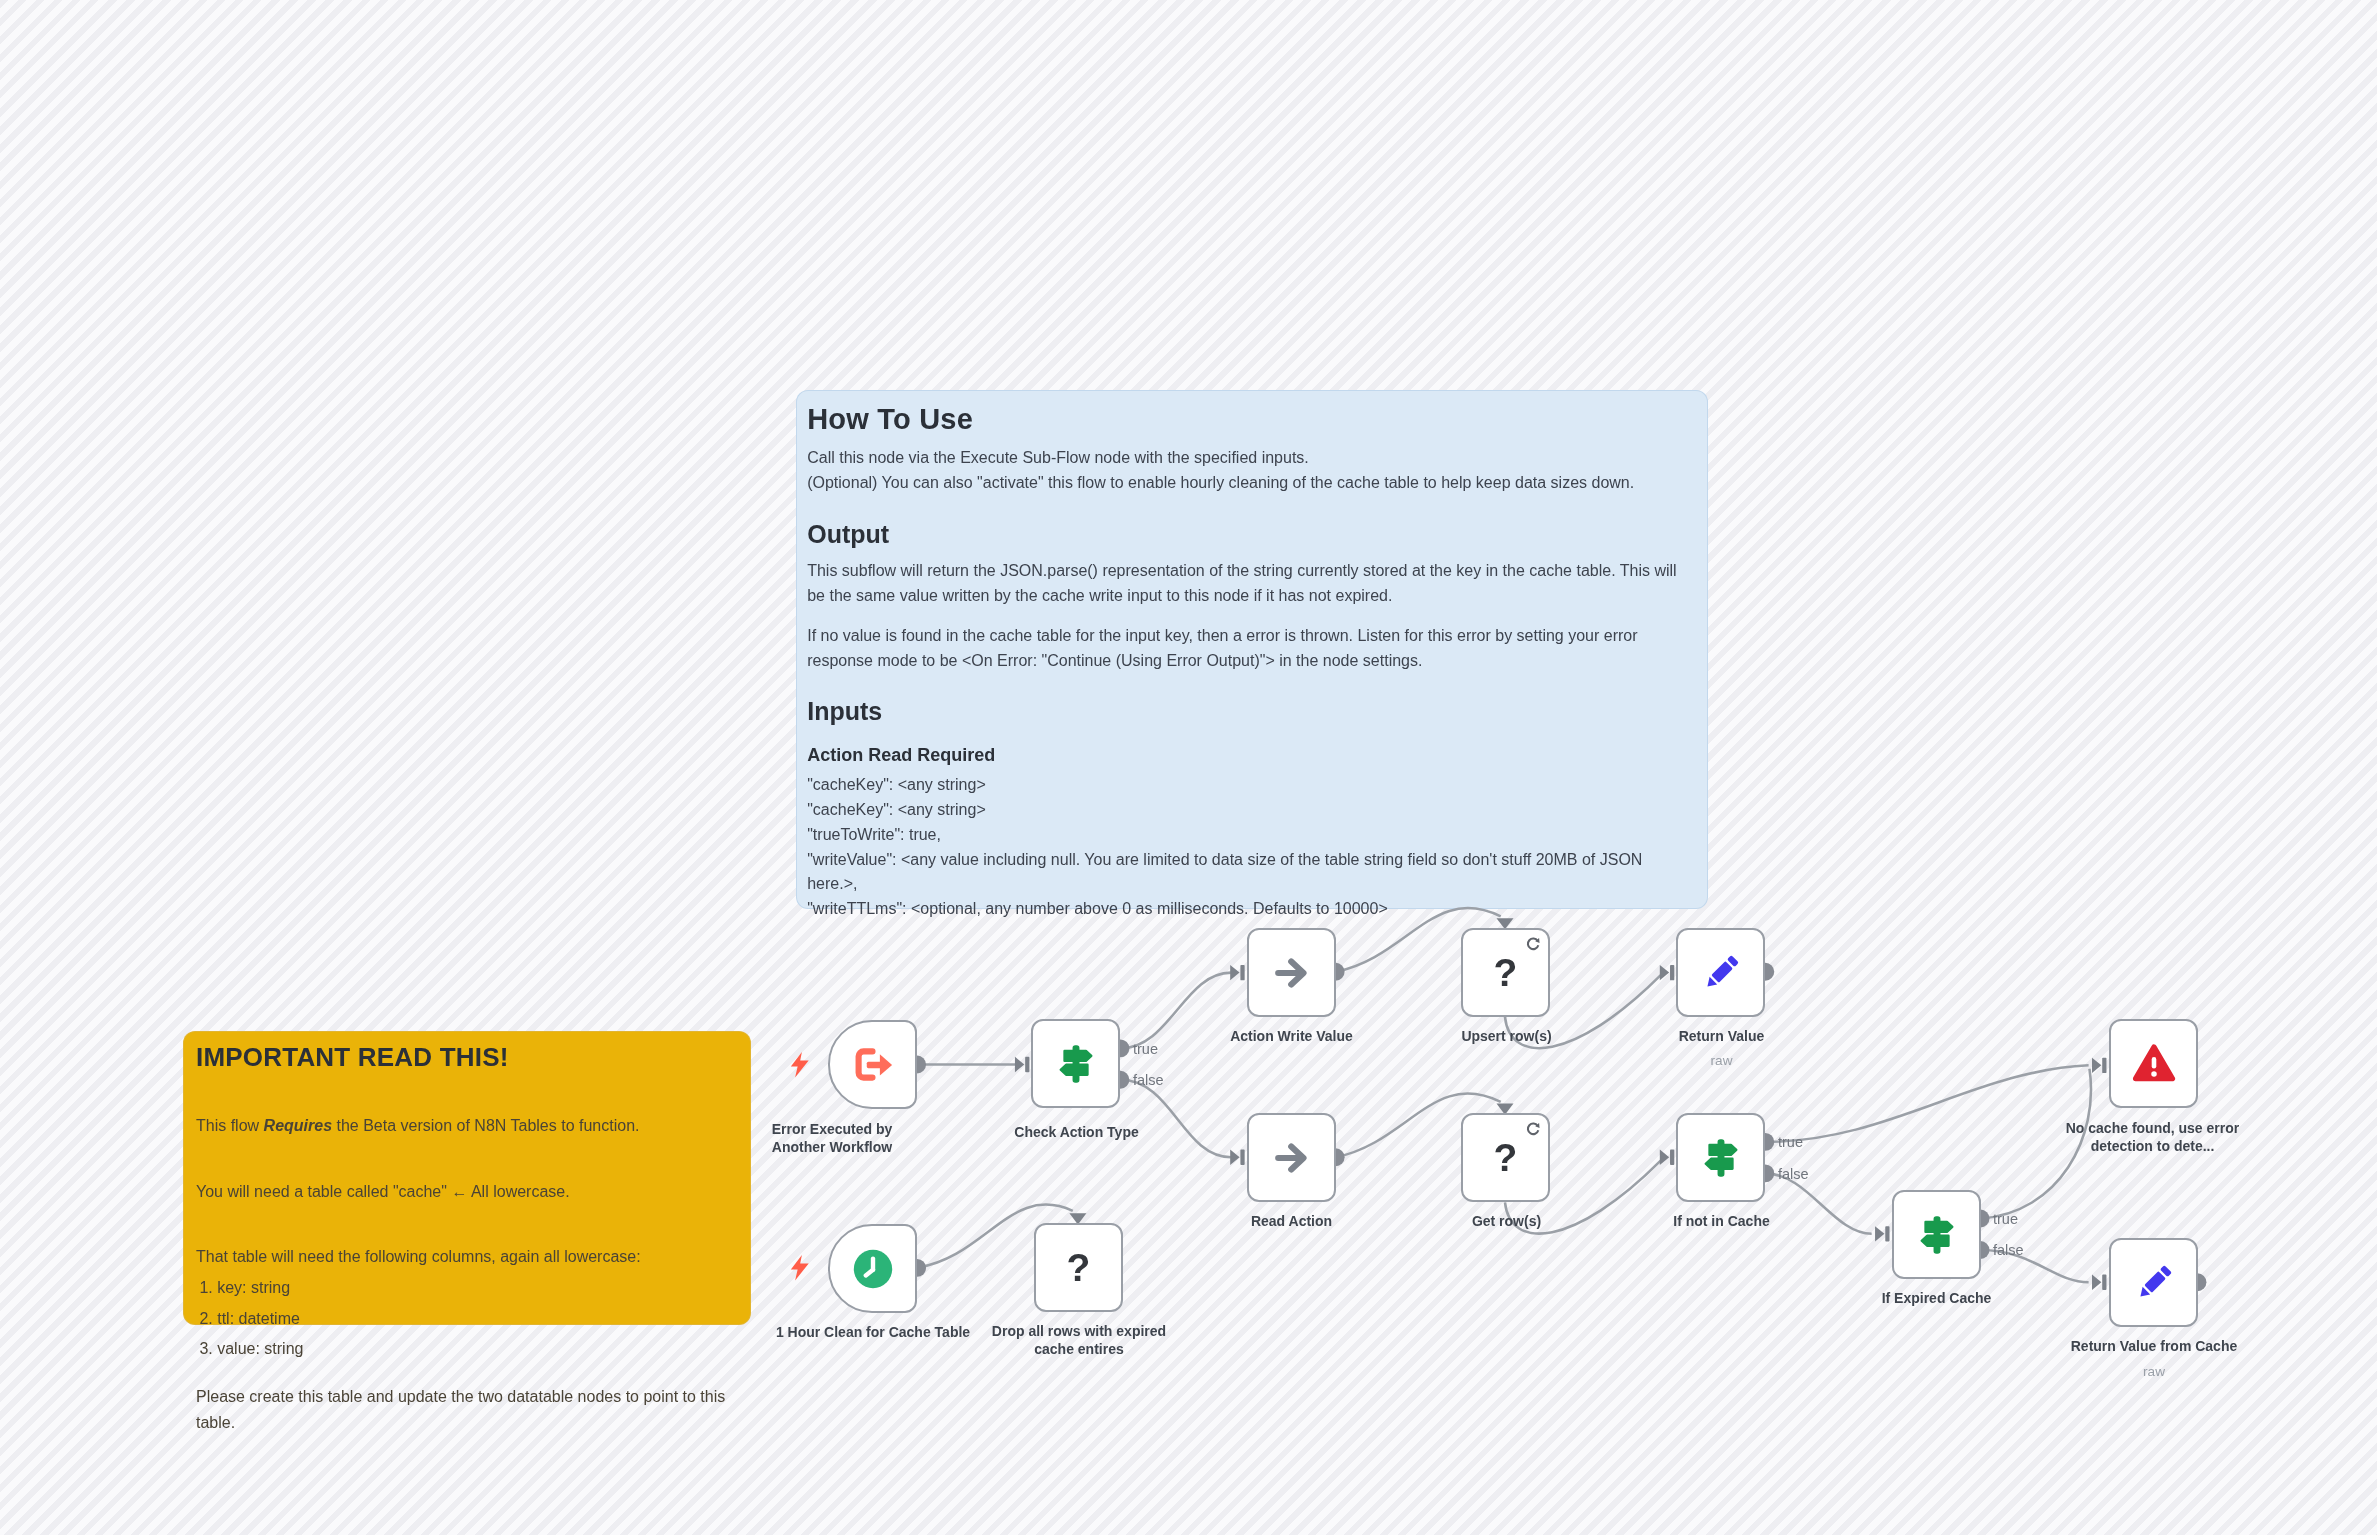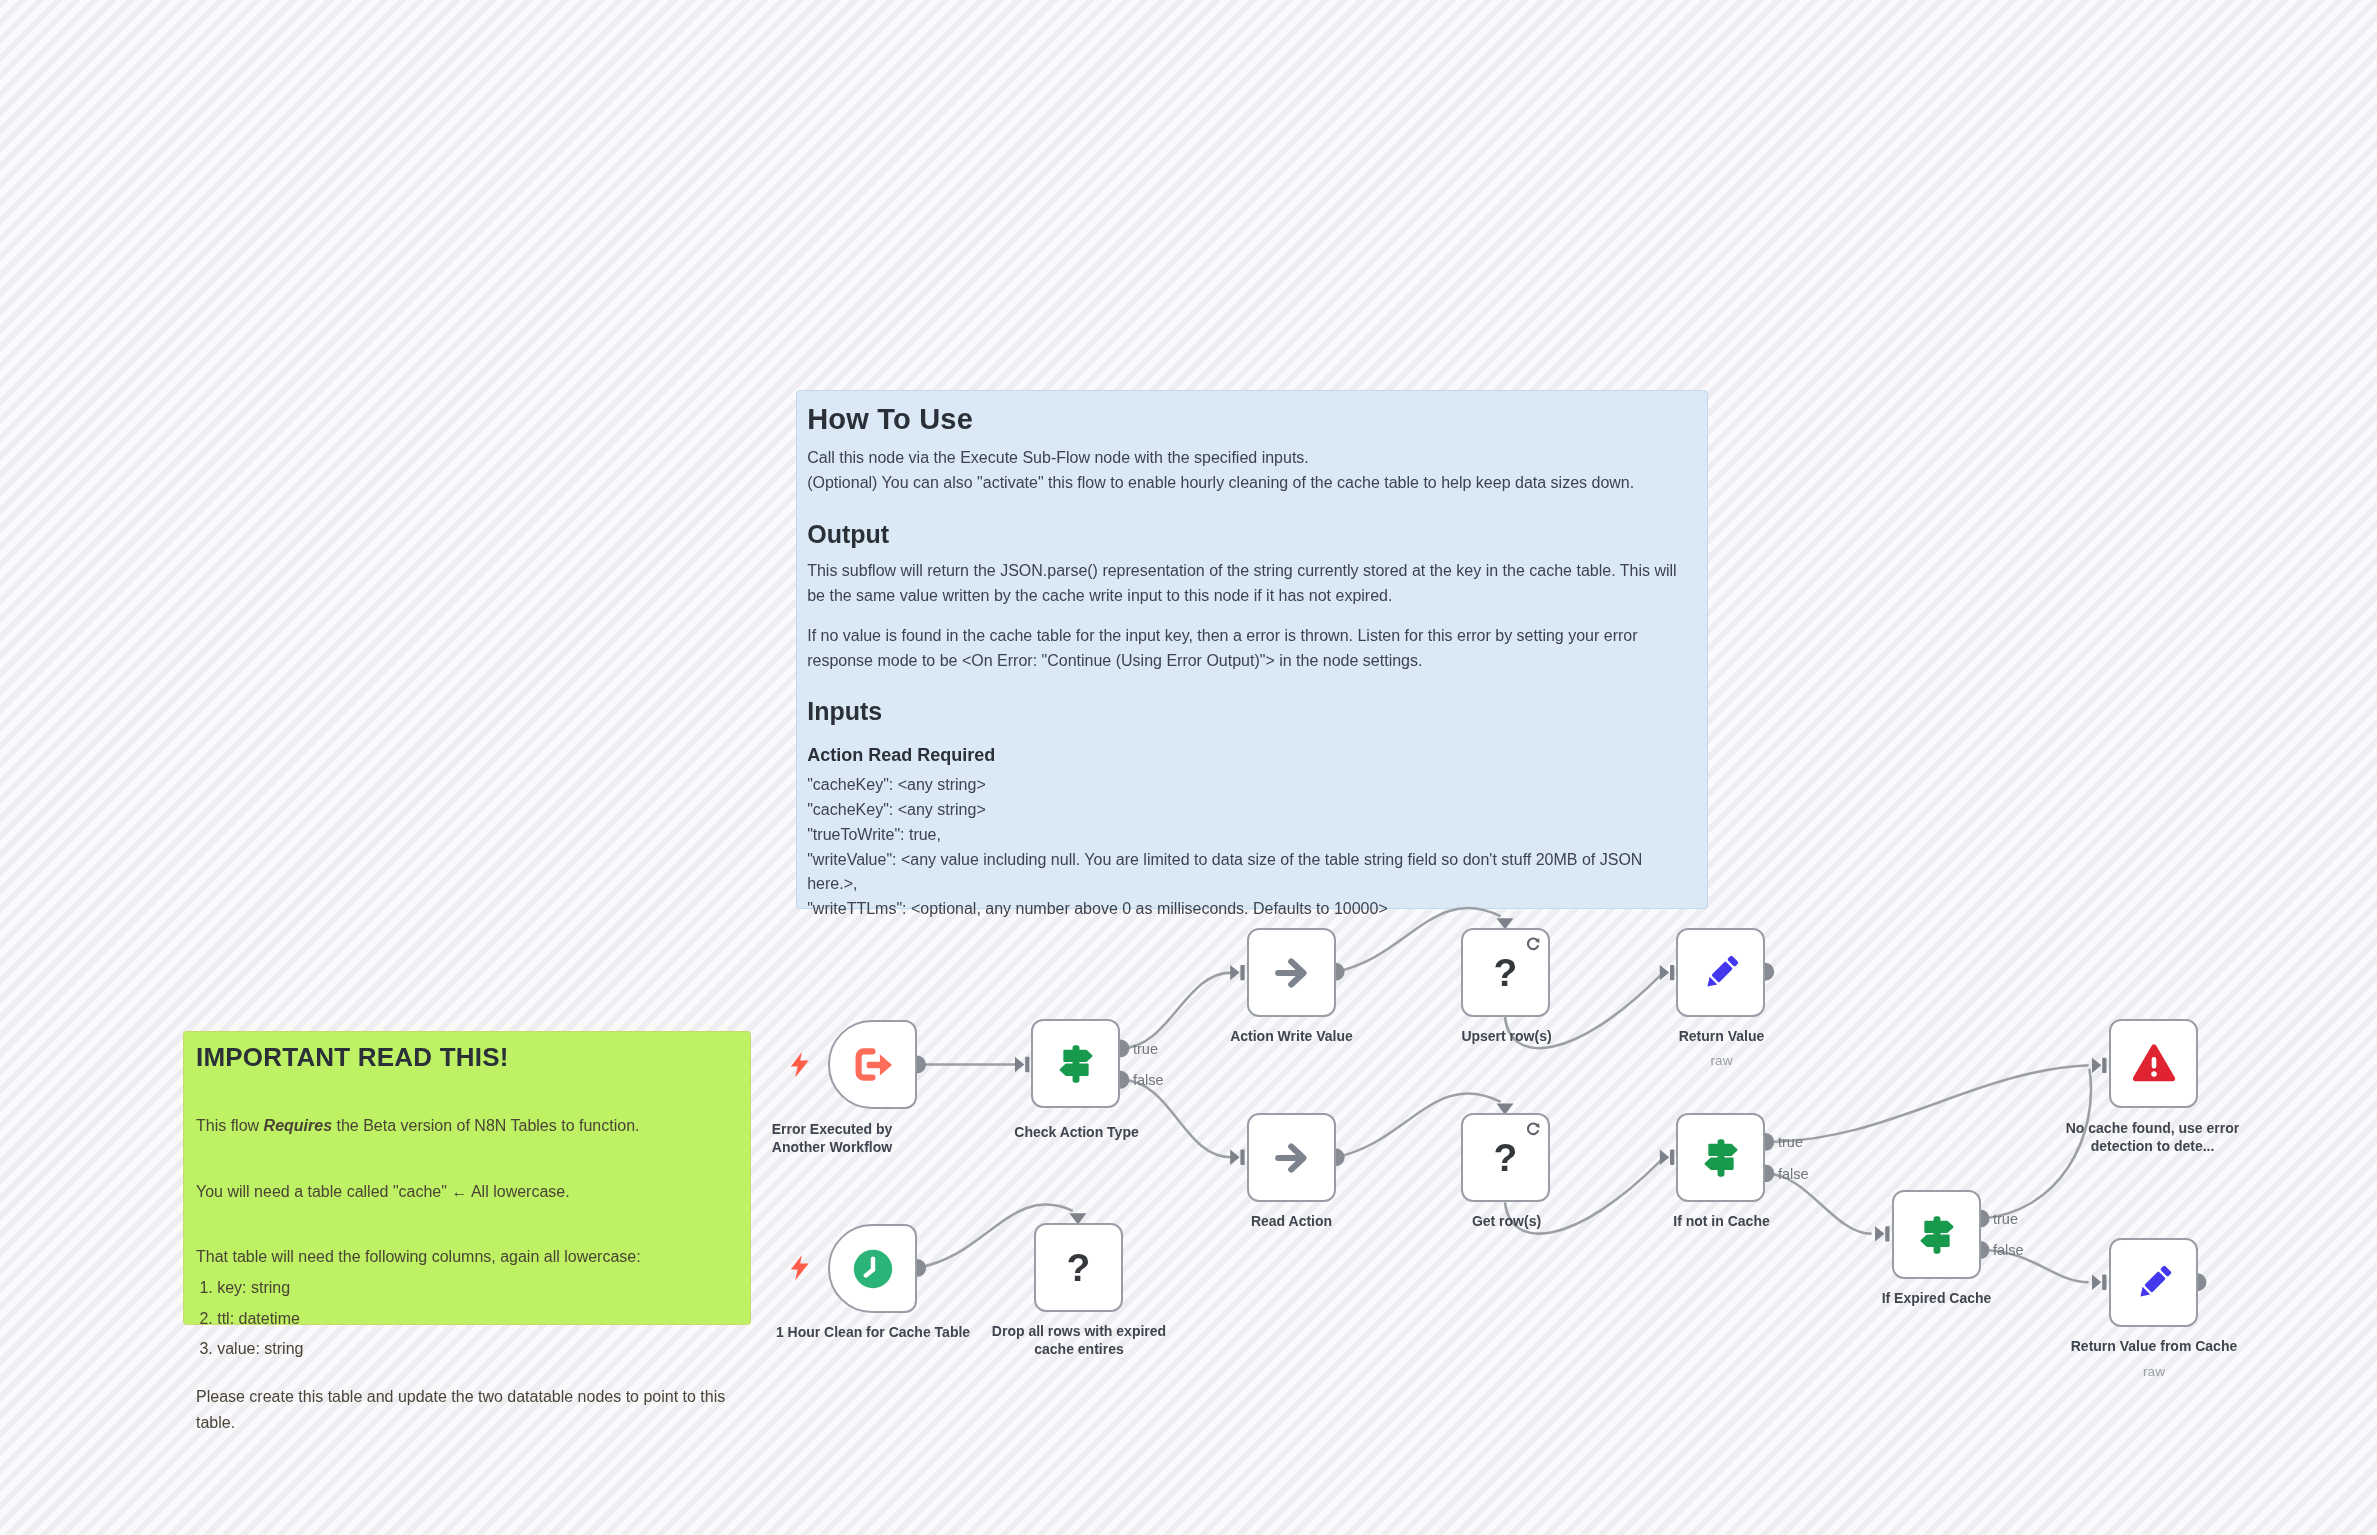--- a/index.html
+++ b/index.html
@@ -5,23 +5,23 @@
   html,body{margin:0;padding:0;}
   body{
     width:2377px;height:1536px;overflow:hidden;position:relative;
     font-family:"Liberation Sans","DejaVu Sans",sans-serif;
     background:
       repeating-linear-gradient(135deg,#eeeef2 0px,#eeeef2 6px,#fafafc 6px,#fafafc 12.8px);
   }
   .canvas{position:absolute;inset:0;}
 
   
-  .note{position:absolute;border-radius:4px;box-sizing:border-box;}
+  .note{position:absolute;border-radius:12px;box-sizing:border-box;}
   .note-blue{background:#dbe9f6;border:0.9px solid rgba(150,185,220,.35);padding:12px 19px 15.3px 10.2px;color:#3d434e;}
-  .note-yellow{background:#bef264;border:0.9px solid rgba(215,185,115,.4);padding:10.2px 15.3px 13.6px 12px;color:#4a4336;}
+  .note-yellow{background:#eab308;border:0.9px solid rgba(215,185,115,.4);padding:10.2px 15.3px 13.6px 12px;color:#4a4336;}
   .note h1{font-size:29px;margin:0 0 10.2px 0;color:#2b3038;letter-spacing:0.2px;}
   .note h2{font-size:25px;margin:24px 0 10.2px 0;color:#2b3038;}
   .note h3{font-size:18px;margin:19px 0 6.8px 0;color:#2b3038;}
   .note p,.note .line{font-size:16px;line-height:1.55;margin:0;}
   .note .gap{height:15.3px;}
   .note-yellow h1{font-size:26px;margin:0 0 12px 0;}
   .note-yellow .line{line-height:1.6;color:#4a4336;margin-top:40px;}
   .note-yellow .list .line{margin:5.1px 0 5.1px 3.4px;}
   .note-yellow .footer{margin-top:22px;}
   .bold-italic{font-weight:bold;font-style:italic;}

